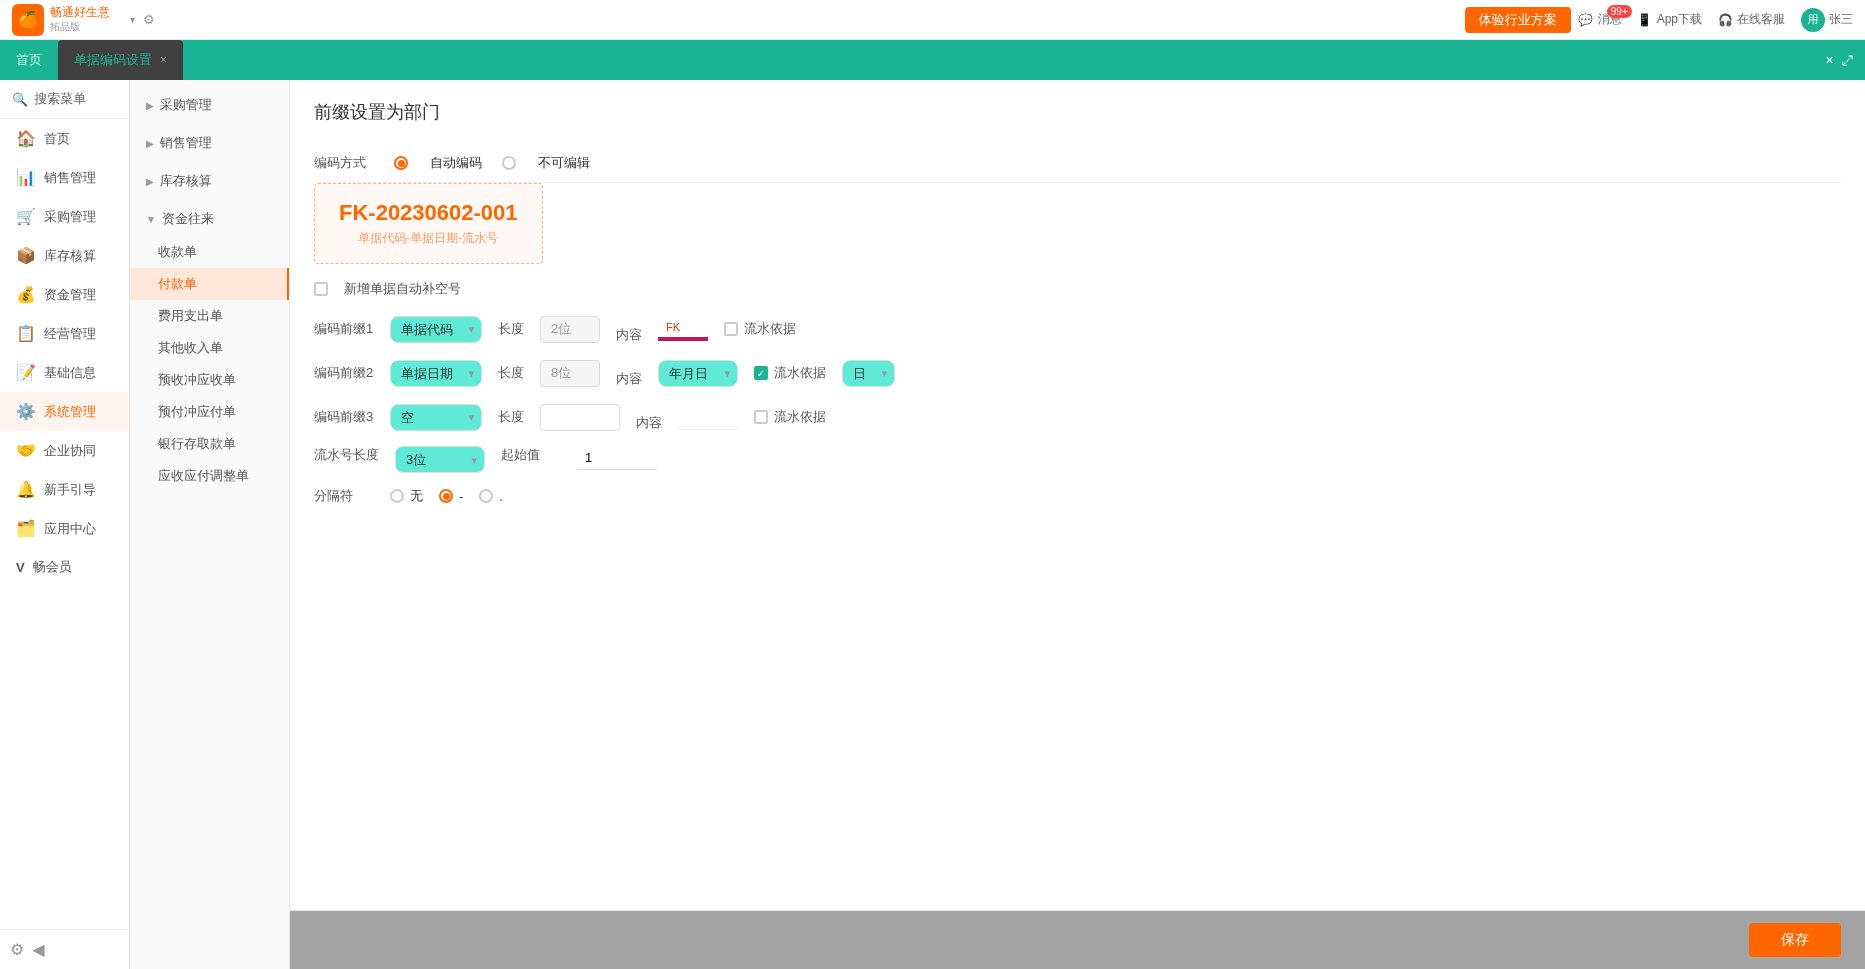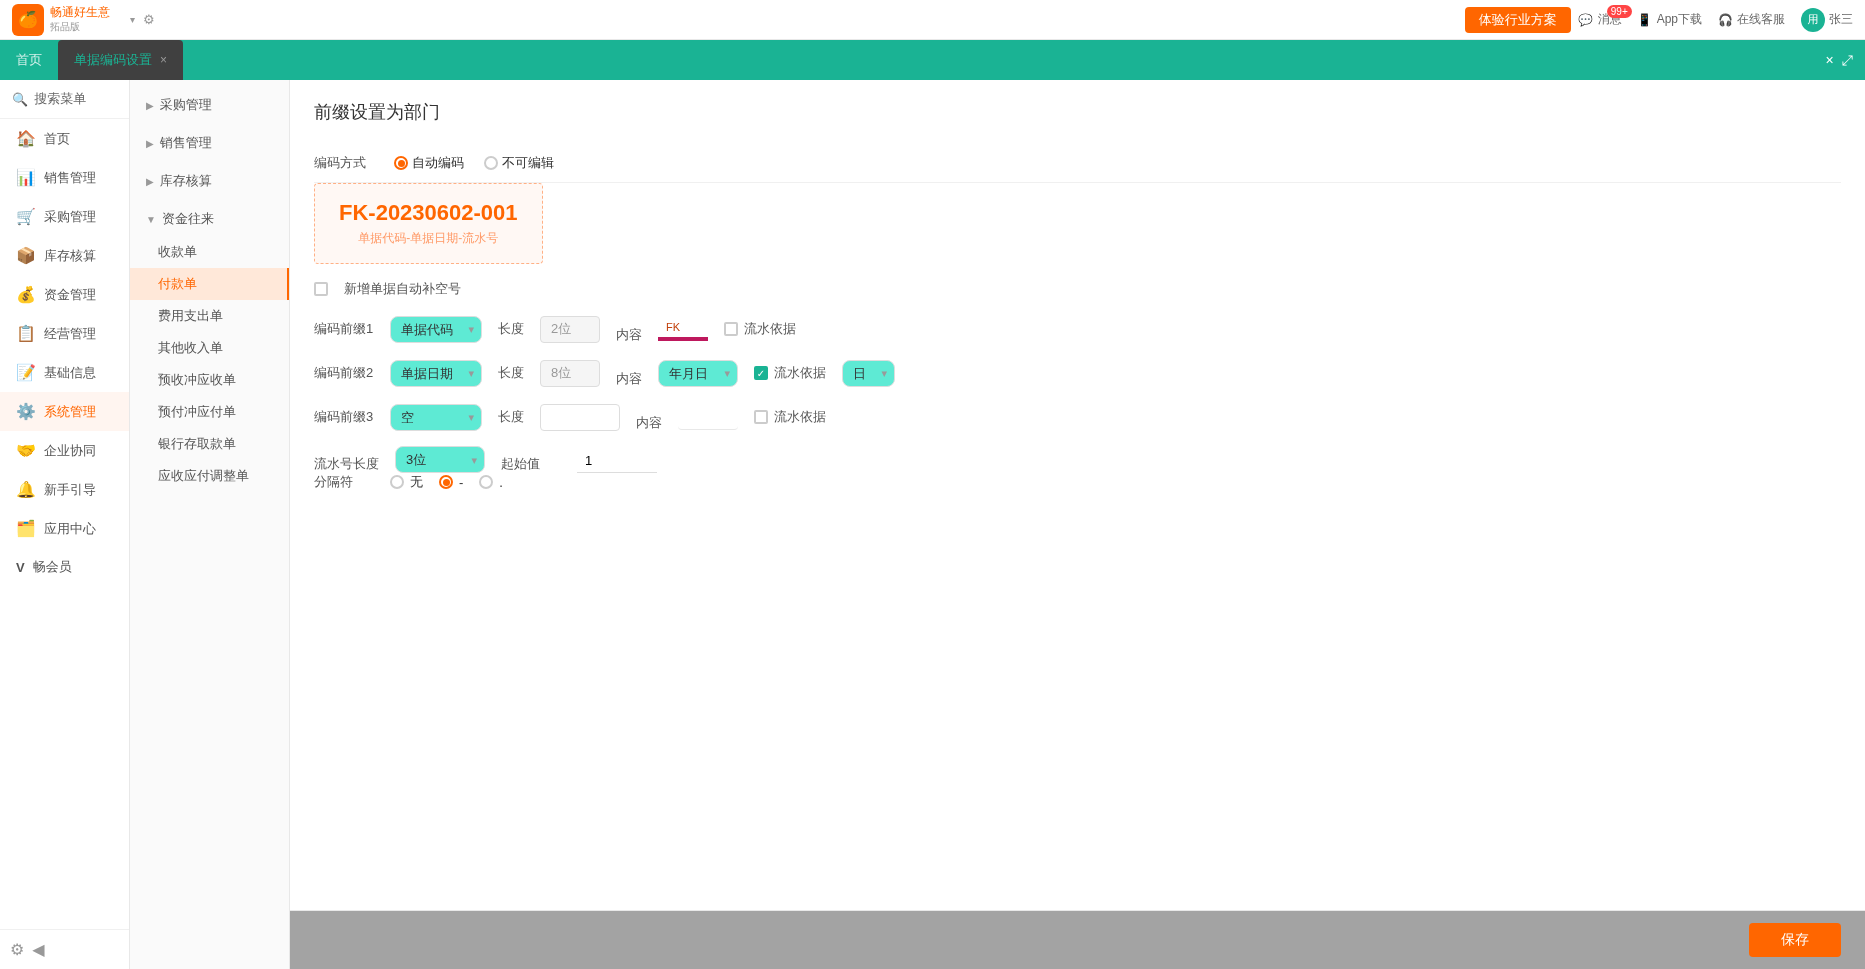--- a/index.html
+++ b/index.html
@@ -43,21 +43,21 @@
     .sec-group { margin-bottom: 4px; }
     .sec-group-header { display: flex; align-items: center; gap: 6px; padding: 8px 16px; cursor: pointer; color: #555; font-size: 13px; font-weight: 500; }
     .sec-group-header .chevron { font-size: 10px; color: #999; }
     .sec-item { padding: 7px 16px 7px 28px; cursor: pointer; color: #555; font-size: 13px; }
     .sec-item.active { color: #ff6600; background: #ffe8d9; border-right: 2px solid #ff6600; }
 
     
     .content { flex: 1; overflow-y: auto; padding: 20px 24px; background: white; }
     .page-title { font-size: 18px; font-weight: 500; color: #333; margin-bottom: 20px; }
     .radio-group { display: flex; align-items: center; gap: 20px; padding: 10px 0; border-bottom: 1px solid #f0f0f0; }
-    .radio-label { display: flex; align-items: center; gap: 4px; cursor: pointer; font-size: 13px; color: #555; }
+    .radio-label { display: flex; align-items: center; gap: 22px; cursor: pointer; font-size: 13px; color: #555; }
     .radio-label span { font-weight: 500; color: #333; }
 
     
     .info-text { font-size: 12px; color: #888; margin: 12px 0; line-height: 1.8; }
     .info-text em { color: #ff6600; font-style: normal; }
 
     
     .example-box { border: 1px dashed #ffb085; background: #fff8f4; border-radius: 4px; padding: 16px 24px; display: inline-block; margin-bottom: 16px; text-align: center; }
     .example-code { font-size: 22px; font-weight: 600; color: #ff6600; }
     .example-desc { font-size: 12px; color: #ff9966; margin-top: 4px; }
@@ -69,21 +69,21 @@
     .form-select { border: 1px solid #ddd; border-radius: 8px; padding: 5px 28px 5px 10px; font-size: 13px; color: #333; background: #5eead4; appearance: none; cursor: pointer; min-width: 90px; position: relative; }
     .select-wrapper { position: relative; display: inline-block; }
     .select-wrapper::after { content: '▾'; position: absolute; right: 8px; top: 50%; transform: translateY(-50%); pointer-events: none; color: #999; font-size: 11px; }
     .length-label { font-size: 13px; color: #555; }
     .form-input-sm { border: 1px solid #ddd; border-radius: 4px; padding: 5px 10px; font-size: 13px; color: #999; background: white; width: 60px; }
     .content-label { font-size: 13px; color: #555; margin-top: 12px; }
     .content-value { font-size: 11px; color: #c2410c; border-bottom: 4px solid #be185d; padding: 4px 8px; min-width: 50px; }
     .stream-check { display: flex; align-items: center; gap: 6px; font-size: 13px; color: #555; }
 
     
-    .serial-row { display: flex; align-items: flex-end; gap: 16px; }
+    .serial-row { display: flex; align-items: flex-start; gap: 16px; margin-bottom: 14px; }
 
     
     .separator-row { display: flex; align-items: center; gap: 16px; margin-bottom: 14px; }
 
     
     .page-footer { border-top: 1px solid #e8e8e8; padding: 12px 24px; background: #a3a3a3; display: flex; justify-content: flex-end; align-items: center; }
     .save-btn { background: #ff6600; color: white; border: none; border-radius: 4px; padding: 8px 32px; font-size: 14px; cursor: pointer; }
 
     .radio-dot { width: 14px; height: 14px; border-radius: 50%; border: 2px solid #ff6600; display: inline-flex; align-items: center; justify-content: center; }
     .radio-dot.checked::after { content: ''; width: 7px; height: 7px; background: #ff6600; border-radius: 50%; display: block; }

